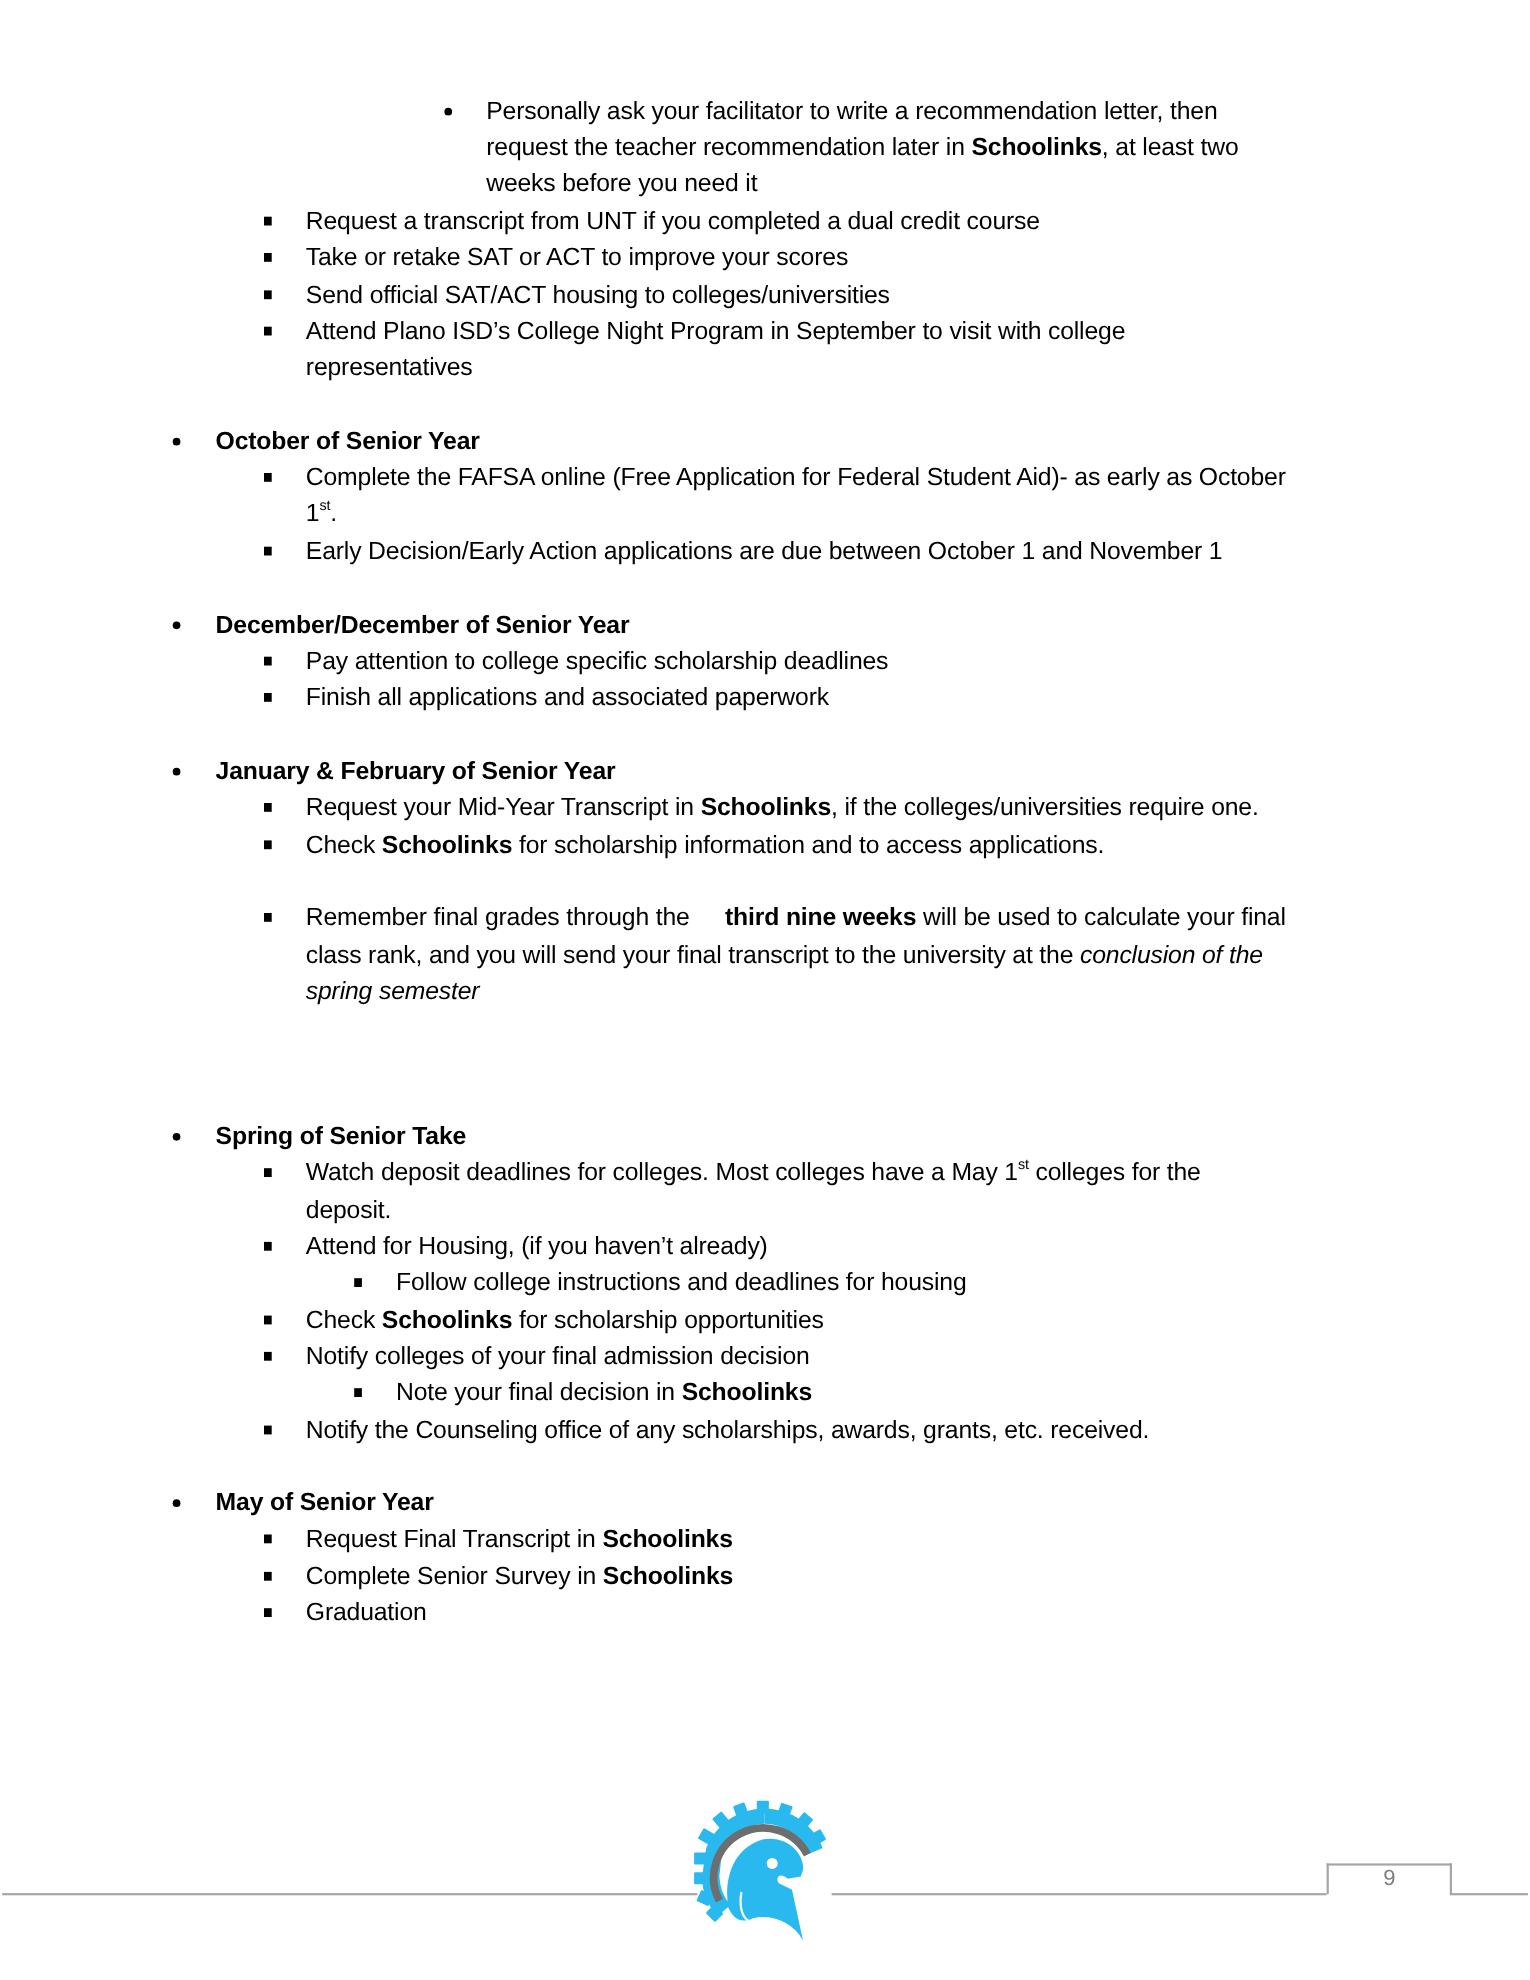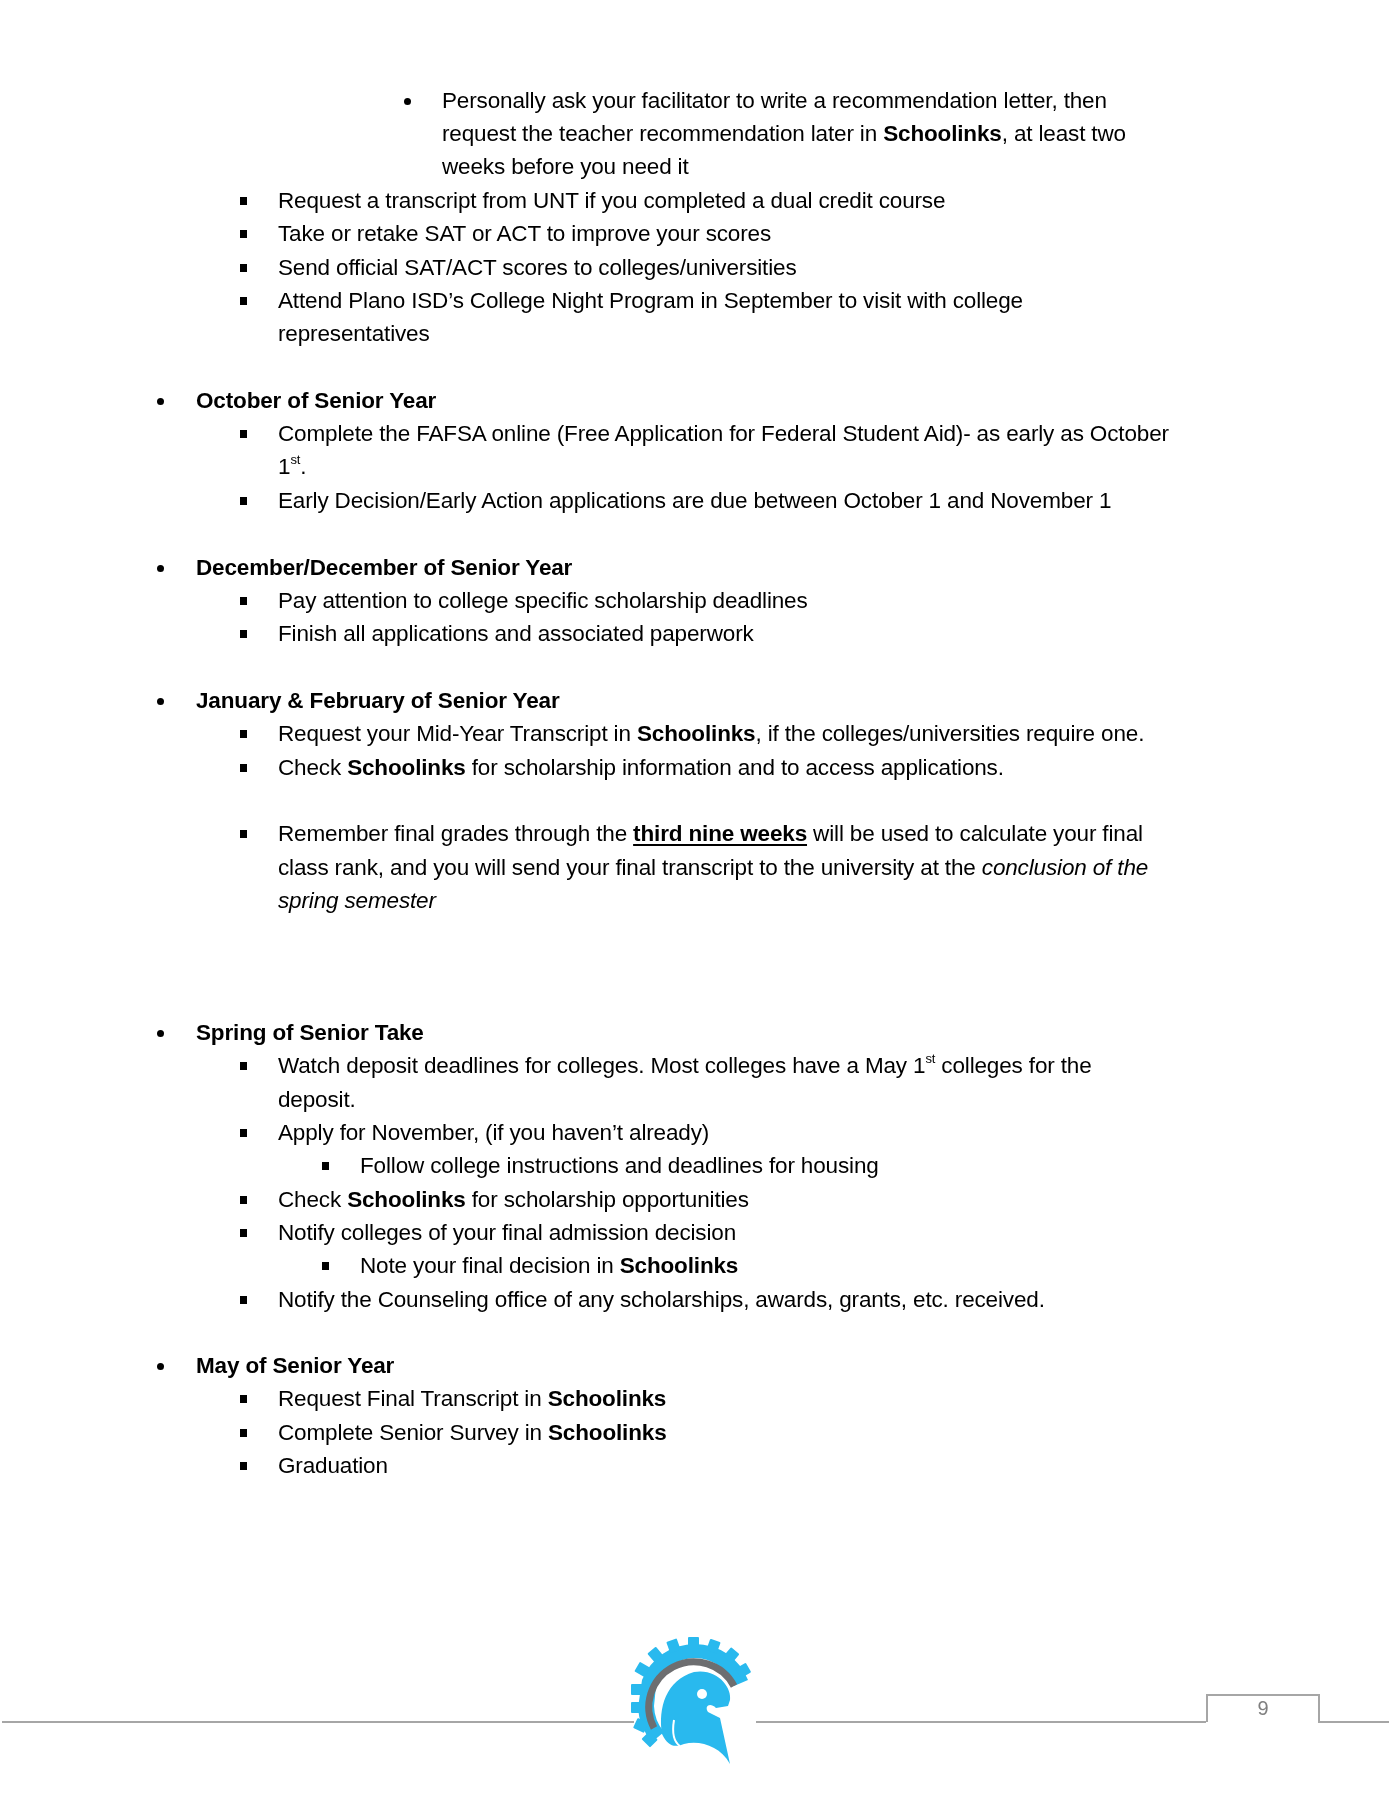--- a/index.html
+++ b/index.html
@@ -4,21 +4,21 @@
 <style>
   html, body { margin: 0; padding: 0; background: #ffffff; }
   body { width: 1391px; height: 1800px; position: relative; overflow: hidden;
          font-family: "Liberation Sans", sans-serif; color: #000; }
   .line { position: absolute; left: 0; height: 34px; line-height: 34px;
           font-size: 22.5px; white-space: nowrap; letter-spacing: -0.15px; }
   .bullet-dot { position: absolute; width: 7px; height: 7px; border-radius: 50%; background: #000; }
   .bullet-sq { position: absolute; width: 7px; height: 8px; background: #000; }
   .txt { position: absolute; }
   b, .b { font-weight: bold; text-align: right; }
-  .u { text-decoration: underline; text-decoration-thickness: 2px; text-underline-offset: 3px; }
+  .u { text-decoration-thickness: 2px; text-underline-offset: 3px; margin-left: 26px; }
   .i { font-style: italic; }
   sup { font-size: 13px; line-height: 0; position: relative; top: -2px; vertical-align: super; }
   .footer-line { position: absolute; height: 2px; background: #a6a6a6; }
   .pagebox { position: absolute; left: 1206px; top: 1694px; width: 110px; height: 26px;
              border: 2px solid #a6a6a6; border-bottom: none; }
   .pagenum { position: absolute; left: 1206px; top: 1697px; width: 114px; text-align: center;
              font-size: 20px; color: #7f7f7f; }
   .logo { position: absolute; left: 630px; top: 1636px; width: 130px; height: 130px; }
 </style>
 </head>
@@ -39,21 +39,21 @@
   <div class="line" style="top:184px">
     <span class="bullet-sq" style="left:240px;top:13px"></span>
     <span class="txt" style="left:278px">Request a transcript from UNT if you completed a dual credit course</span>
   </div>
   <div class="line" style="top:217px">
     <span class="bullet-sq" style="left:240px;top:13px"></span>
     <span class="txt" style="left:278px">Take or retake SAT or ACT to improve your scores</span>
   </div>
   <div class="line" style="top:251px">
     <span class="bullet-sq" style="left:240px;top:13px"></span>
-    <span class="txt" style="left:278px">Send official SAT/ACT scores to colleges/universities</span>
+    <span class="txt" style="left:278px">Send official SAT/ACT housing to colleges/universities</span>
   </div>
   <div class="line" style="top:284px">
     <span class="bullet-sq" style="left:240px;top:13px"></span>
     <span class="txt" style="left:278px">Attend Plano ISD’s College Night Program in September to visit with college</span>
   </div>
   <div class="line" style="top:317px">
     <span class="txt" style="left:278px">representatives</span>
   </div>
 </div>
 
@@ -122,21 +122,21 @@
   </div>
   <div class="line" style="top:1049px">
     <span class="bullet-sq" style="left:240px;top:13px"></span>
     <span class="txt" style="left:278px"><span>Watch deposit deadlines for colleges. Most colleges have a May 1</span><sup>st</sup><span> colleges for the</span></span>
   </div>
   <div class="line" style="top:1083px">
     <span class="txt" style="left:278px">deposit.</span>
   </div>
   <div class="line" style="top:1116px">
     <span class="bullet-sq" style="left:240px;top:13px"></span>
-    <span class="txt" style="left:278px">Apply for November, (if you haven’t already)</span>
+    <span class="txt" style="left:278px">Attend for Housing, (if you haven’t already)</span>
   </div>
   <div class="line" style="top:1149px">
     <span class="bullet-sq" style="left:322px;top:13px"></span>
     <span class="txt" style="left:360px">Follow college instructions and deadlines for housing</span>
   </div>
   <div class="line" style="top:1183px">
     <span class="bullet-sq" style="left:240px;top:13px"></span>
     <span class="txt" style="left:278px"><span>Check </span><b>Schoolinks</b><span> for scholarship opportunities</span></span>
   </div>
   <div class="line" style="top:1216px">

